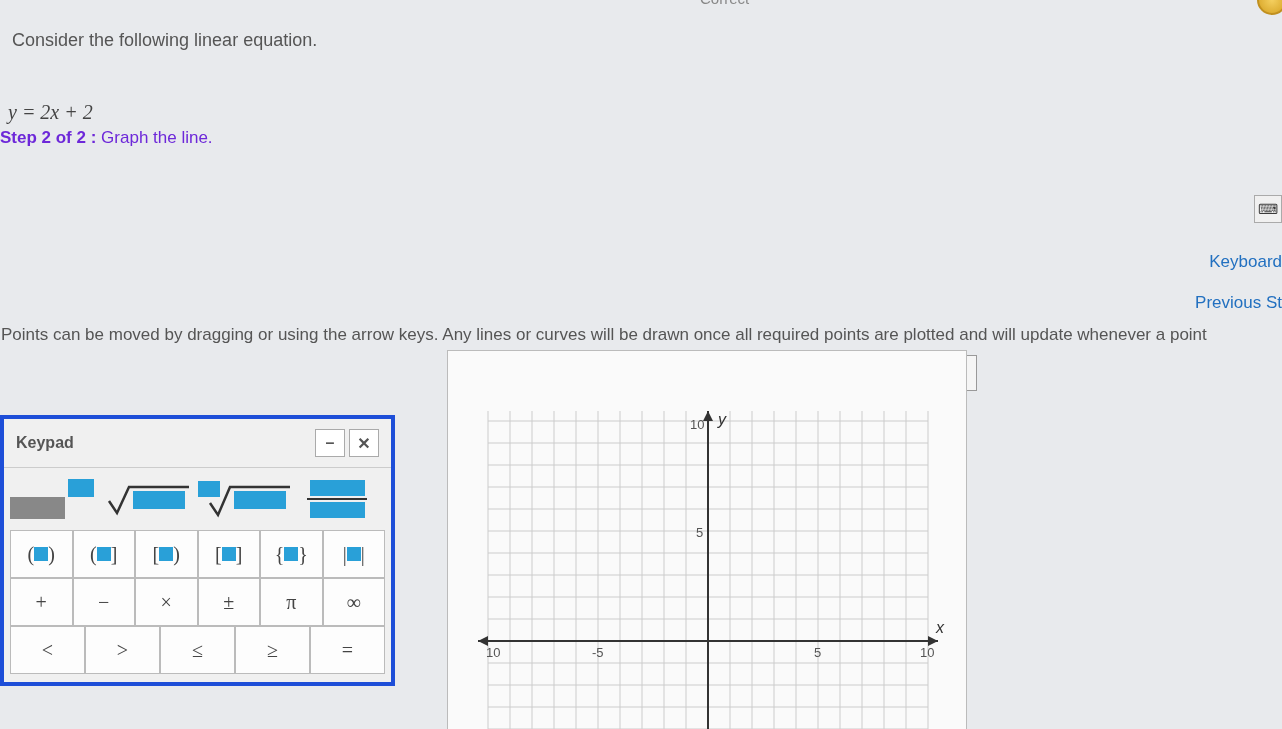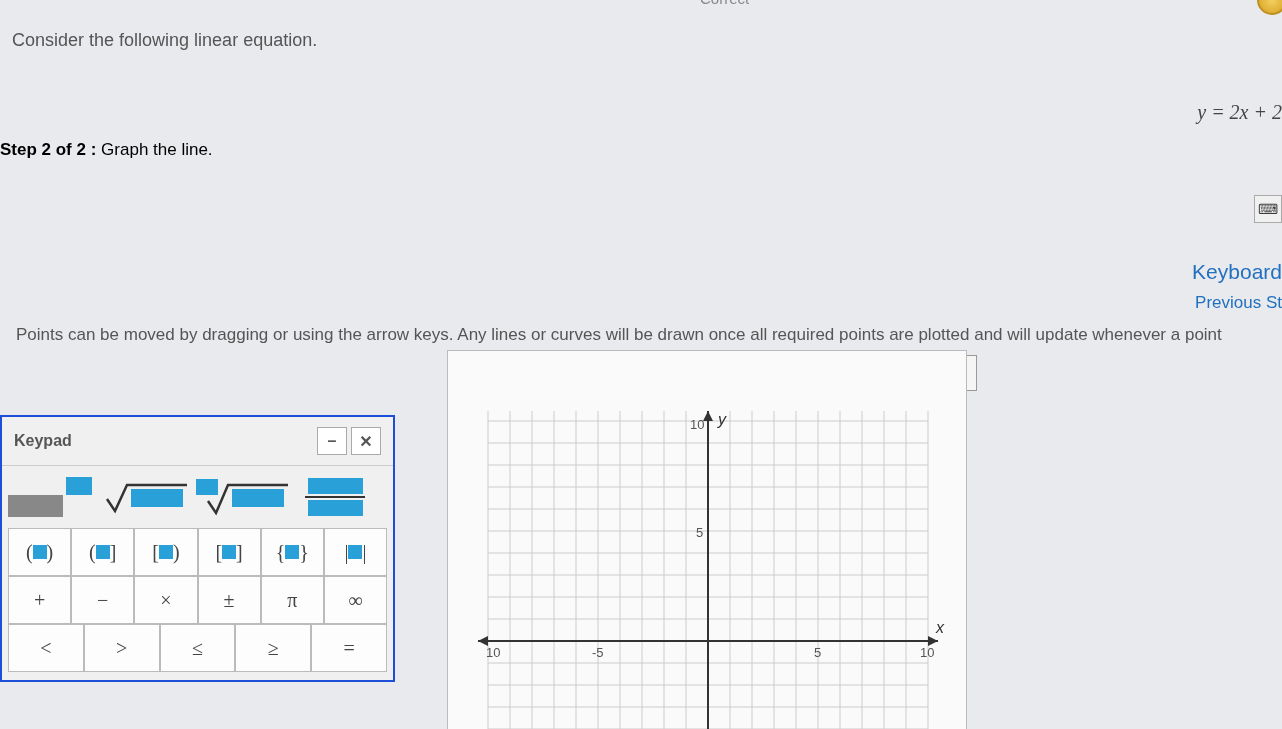--- a/index.html
+++ b/index.html
@@ -41,30 +41,31 @@
     .content {
       padding: 30px 0 0 0;
     }
     .question-intro {
       font-size: 18px;
       color: #555;
       padding-left: 12px;
       margin-bottom: 50px;
     }
     .equation {
-      text-align: right;
+      text-align: left;
       font-size: 20px;
       font-style: italic;
       font-family: "Times New Roman", serif;
       color: #444;
-      margin-bottom: 16px;
+      margin-bottom: 4px;
+      padding-left: 8px;
     }
     .step-line {
       font-size: 17px;
-      color: #000000;
+      color: #6d28d9;
       margin-bottom: 45px;
     }
     .step-line b { font-weight: bold; }
     .answer-heading {
       font-size: 17px;
       color: #555;
       font-weight: 600;
       margin-bottom: 10px;
     }
     .keyboard-icon-box {
@@ -76,56 +77,56 @@
       border: 1px solid #aaa;
       background: #f0f0f0;
       display: flex;
       align-items: center;
       justify-content: center;
       font-size: 14px;
     }
     .keyboard-link {
       position: absolute;
       right: 0;
-      top: 260px;
+      top: 252px;
       color: #2270c0;
-      font-size: 21px;
+      font-size: 17px;
     }
     .prev-step {
       position: absolute;
       right: 0;
       top: 293px;
       color: #2270c0;
       font-size: 17px;
     }
     .help-text {
       font-size: 17px;
       color: #555;
       position: absolute;
       top: 325px;
-      left: 16px;
+      left: 1px;
       right: 0;
     }
     .zoom-btn {
       position: absolute;
       left: 815px;
       top: 355px;
       border: 1px solid #999;
       background: #f5f5f5;
       padding: 8px 16px;
       font-size: 16px;
       color: #555;
       cursor: pointer;
     }
     .keypad-panel {
       position: absolute;
       left: 0;
       top: 415px;
       width: 395px;
-      border: 2px solid #1d4ed8;
+      border: 4px solid #1d4ed8;
       background: #f0f0f0;
     }
     .keypad-header {
       display: flex;
       justify-content: space-between;
       align-items: center;
       padding: 10px 12px;
       border-bottom: 1px solid #ccc;
     }
     .keypad-title { font-size: 16px; font-weight: 600; color: #555; }

